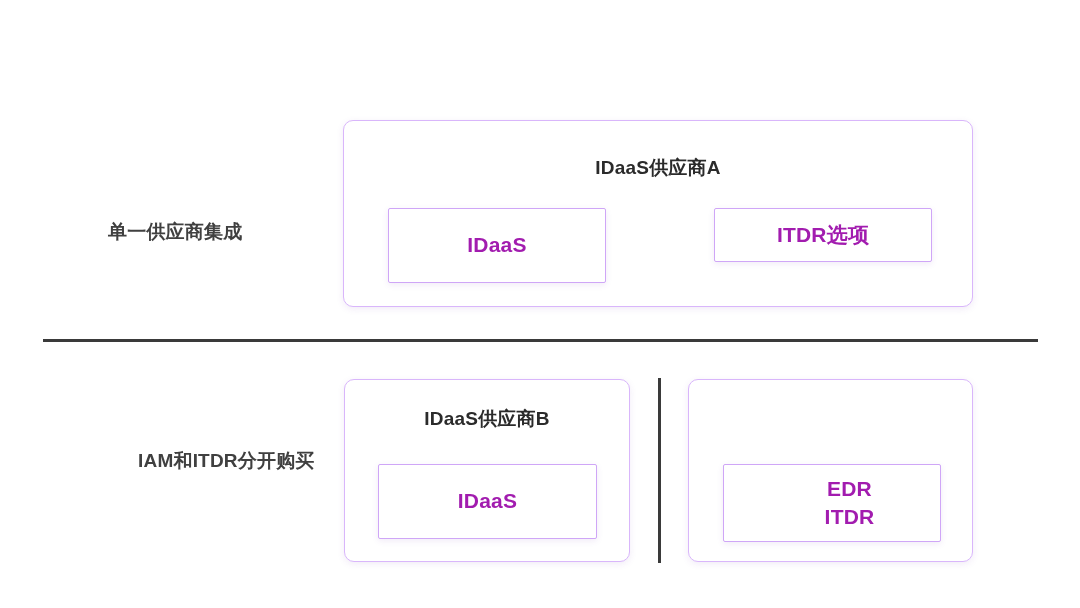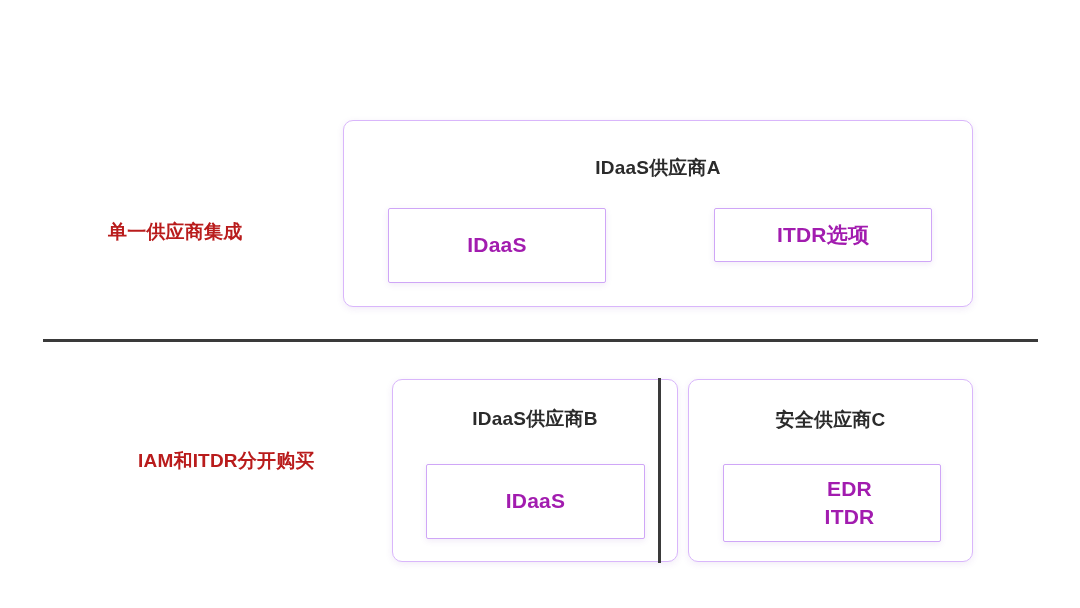--- a/index.html
+++ b/index.html
@@ -16,38 +16,38 @@
     height: 608px;
     background: #ffffff;
     overflow: hidden;
   }
 
   
   .row-label {
     position: absolute;
     font-size: 19px;
     font-weight: 700;
-    color: #b91c1c;
+    color: #404040;
     letter-spacing: 0.2px;
     white-space: nowrap;
   }
   #label-row-1 { left: 108px; top: 219px; }
   #label-row-2 { left: 108px; top: 448px; margin-left: 30px; }
 
   
   .vendor-card {
     position: absolute;
     background: #ffffff;
     border: 1.6px solid #d9b6fb;
     border-radius: 10px;
     box-shadow: 0 2px 7px rgba(120, 60, 180, 0.10);
     box-sizing: border-box;
   }
   #card-vendor-a { left: 343px; top: 120px;  width: 630px; height: 187px; }
-  #card-vendor-b { left: 344px; top: 379px;  width: 286px; height: 183px; margin-left: 48px; }
+  #card-vendor-b { left: 344px; top: 379px;  width: 286px; height: 183px; }
   #card-vendor-c { left: 688px; top: 379px;  width: 285px; height: 183px; }
 
   .card-title {
     position: absolute;
     left: 0;
     width: 100%;
     text-align: center;
     font-size: 19px;
     font-weight: 700;
     color: #2b2b2b;
@@ -129,21 +129,20 @@
     <div class="card-title">IDaaS供应商B</div>
 
     <div class="product-box" id="product-idaas-b">
       <div class="product-label">IDaaS</div>
     </div>
   </div>
 
   <div id="divider-vertical"></div>
 
   <div class="vendor-card" id="card-vendor-c">
-    <div class="card-title">安全供应商C</div>
 
     <div class="product-box" id="product-edr-itdr-c">
       <div class="product-label">EDR</div>
       <div class="product-label">ITDR</div>
     </div>
   </div>
 
 </div>
 
 </body></html>

